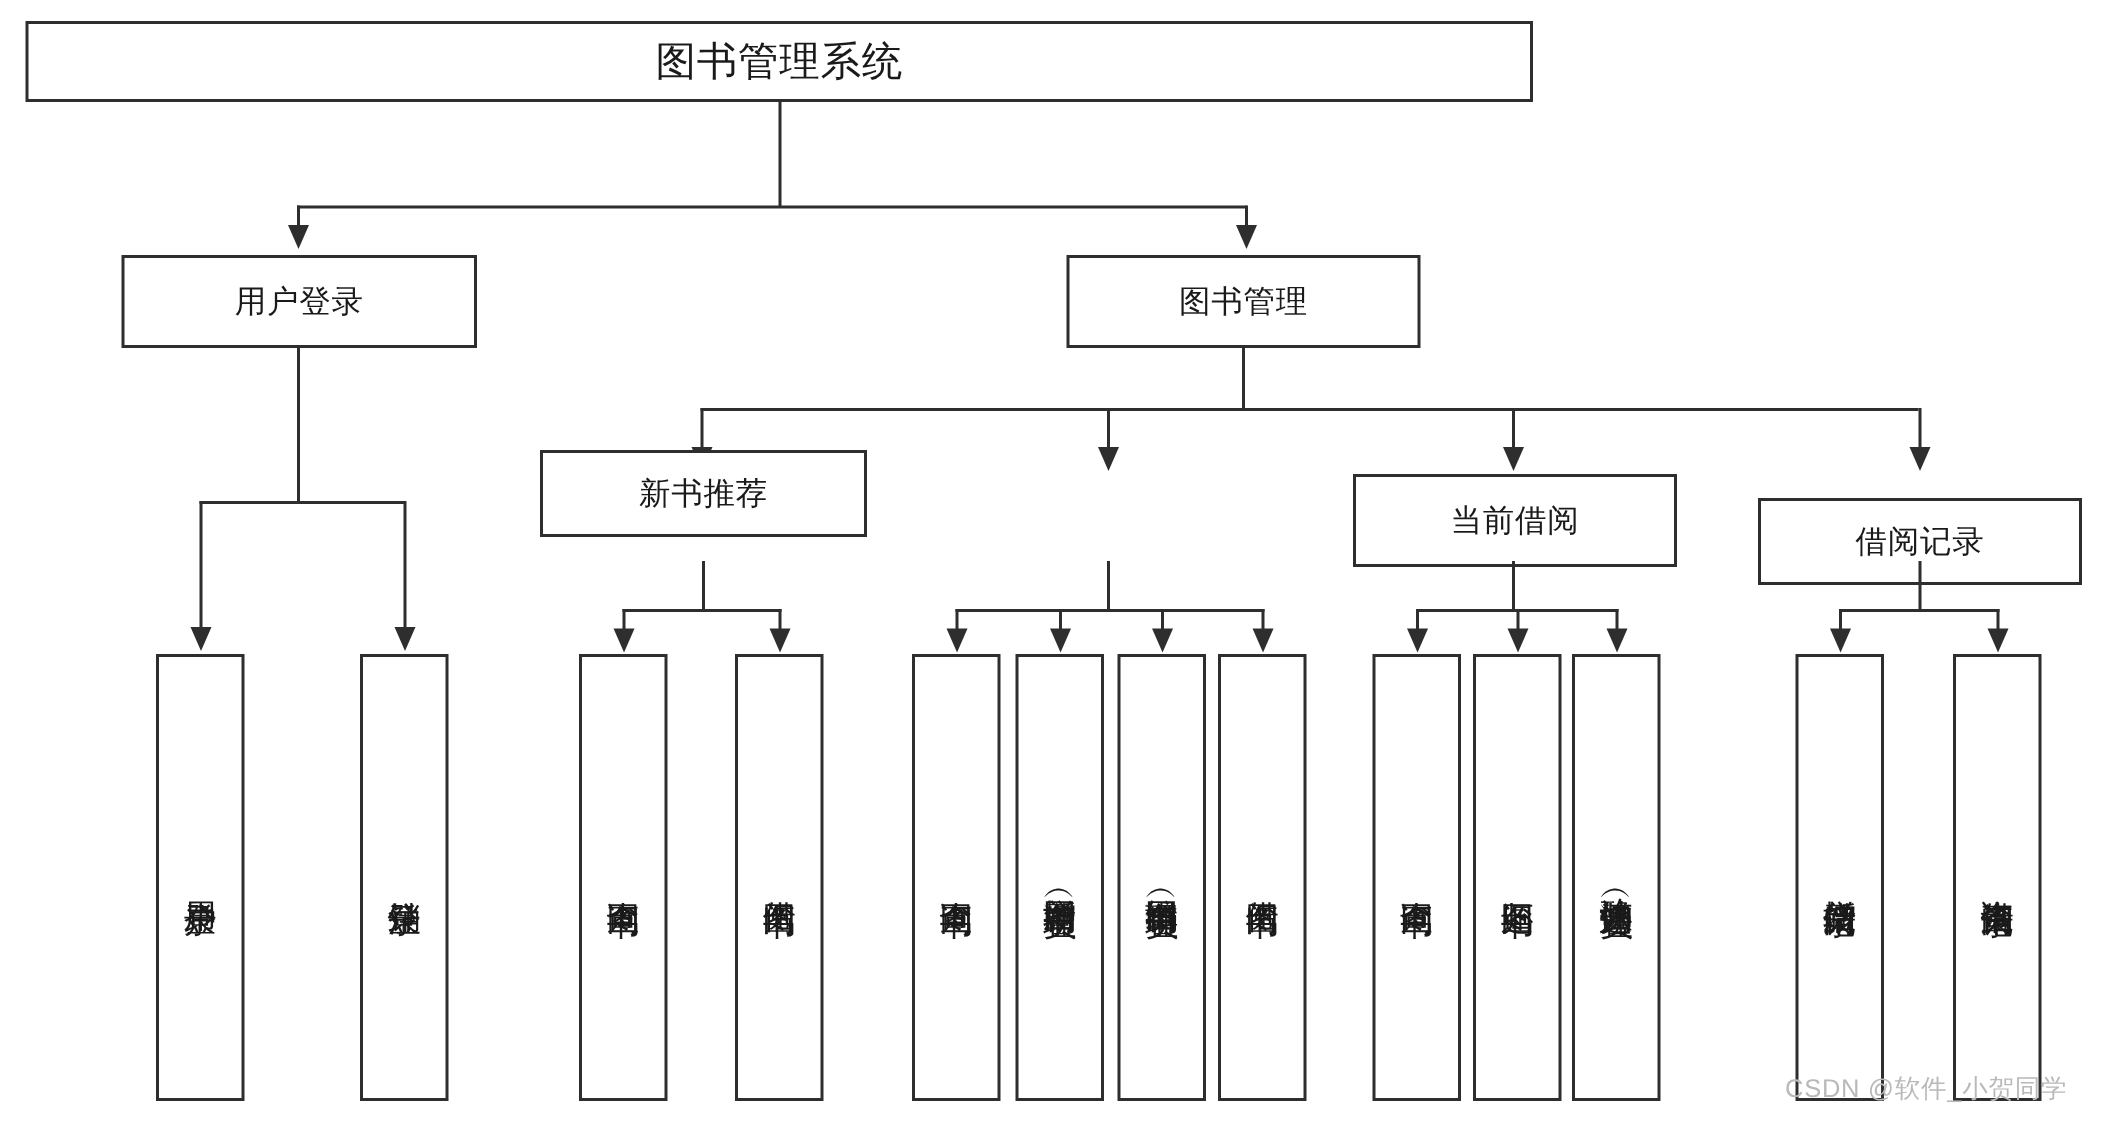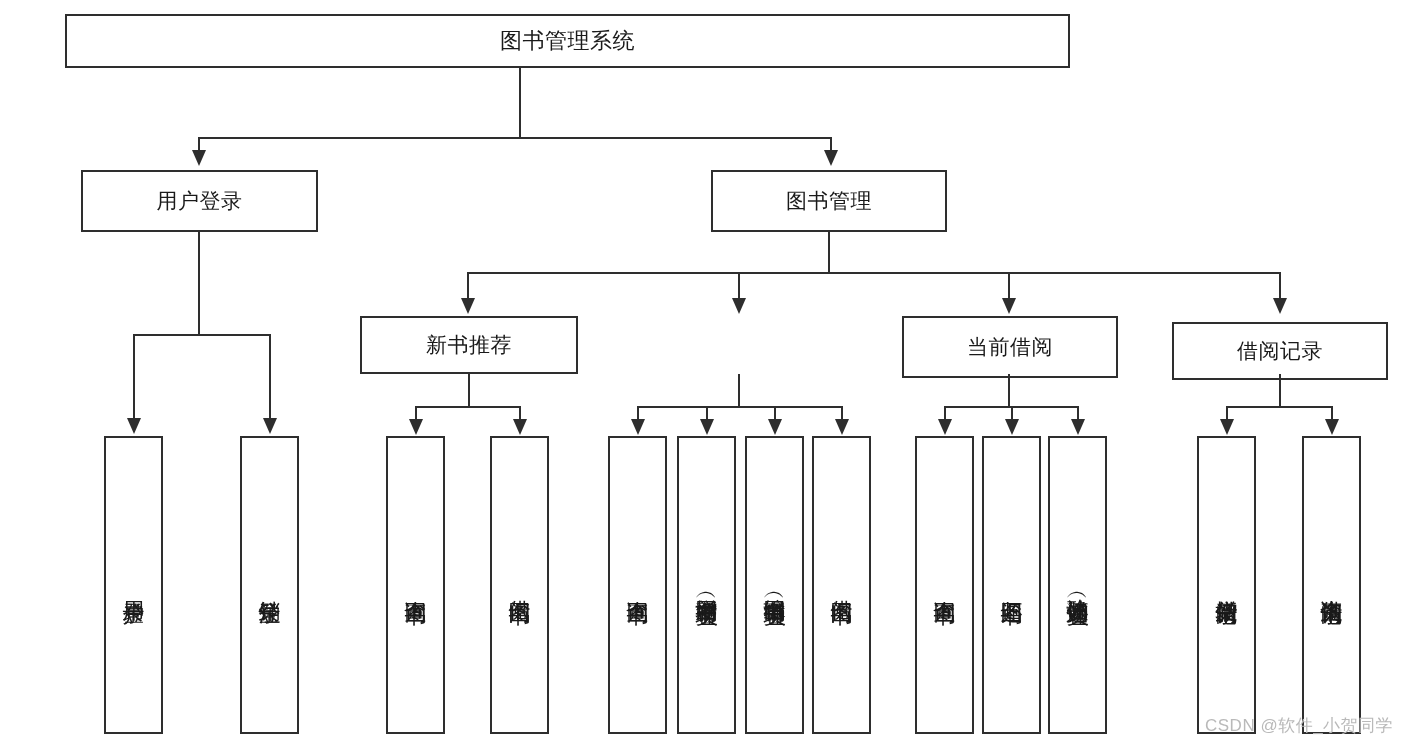--- a/index.html
+++ b/index.html
@@ -35,22 +35,21 @@
   .node.vert {
     writing-mode: vertical-rl;
     text-orientation: upright;
     font-size: 22px;
     line-height: 1.18;
     letter-spacing: 1px;
     white-space: nowrap;
     padding: 4px 0;
   }
   .node.root {
-    font-size: 22px;
-    margin-left: 48px;
+    font-size: 27px;
   }
   
   .vline {
     position: absolute;
     width: 2px;
     background: #2e2e2e;
   }
   .hline {
     position: absolute;
     height: 2px;
@@ -102,23 +101,23 @@
 
   <div class="vline" style="left:467px; top:272px; height:27px;"></div>
   <div class="arrow" style="left:461px; top:298px;"></div>
   <div class="vline" style="left:738px; top:272px; height:27px;"></div>
   <div class="arrow" style="left:732px; top:298px;"></div>
   <div class="vline" style="left:1008px; top:272px; height:27px;"></div>
   <div class="arrow" style="left:1002px; top:298px;"></div>
   <div class="vline" style="left:1279px; top:272px; height:27px;"></div>
   <div class="arrow" style="left:1273px; top:298px;"></div>
 
-  <div class="node horiz" style="left:360px; top:316px; width:218px; height:58px;">新书推荐</div>
+  <div class="node horiz" style="left:360px; top:300px; width:218px; height:58px;">新书推荐</div>
   <div class="node horiz" style="left:902px; top:316px; width:216px; height:62px;">当前借阅</div>
-  <div class="node horiz" style="left:1172px; top:322px; width:216px; height:58px;">借阅记录</div>
+  <div class="node horiz" style="left:1172px; top:332px; width:216px; height:58px;">借阅记录</div>
 
   <div class="vline" style="left:468px; top:374px; height:33px;"></div>
   <div class="hline" style="left:415px; top:406px; width:106px;"></div>
   <div class="vline" style="left:415px; top:406px; height:14px;"></div>
   <div class="arrow" style="left:409px; top:419px;"></div>
   <div class="vline" style="left:519px; top:406px; height:14px;"></div>
   <div class="arrow" style="left:513px; top:419px;"></div>
 
   <div class="vline" style="left:738px; top:374px; height:33px;"></div>
   <div class="hline" style="left:637px; top:406px; width:206px;"></div>
@@ -158,15 +157,15 @@
   <div class="node vert" style="left:745px; top:436px; width:59px; height:298px;">编辑图书（管理员）</div>
   <div class="node vert" style="left:812px; top:436px; width:59px; height:298px;">借阅图书</div>
 
   <div class="node vert" style="left:915px; top:436px; width:59px; height:298px;">查询图书</div>
   <div class="node vert" style="left:982px; top:436px; width:59px; height:298px;">归还图书</div>
   <div class="node vert" style="left:1048px; top:436px; width:59px; height:298px;">确认归还（管理员）</div>
 
   <div class="node vert" style="left:1197px; top:436px; width:59px; height:298px;">新增借阅记录</div>
   <div class="node vert" style="left:1302px; top:436px; width:59px; height:298px;">查询借阅记录</div>
 
-  <div class="watermark" style="left:1190px; top:714px;margin-left:15px;">CSDN @软件_小贺同学</div>
+  <div class="watermark" style="left:1190px; top:714px;">CSDN @软件_小贺同学</div>
 
 </div>
 
 </body></html>

